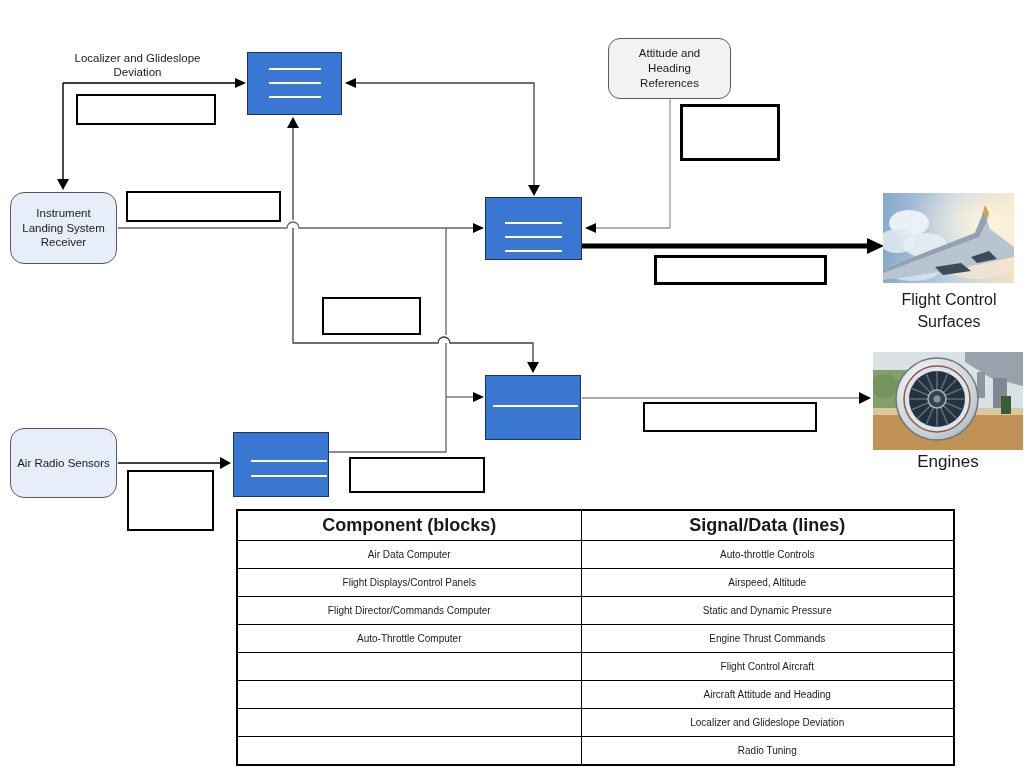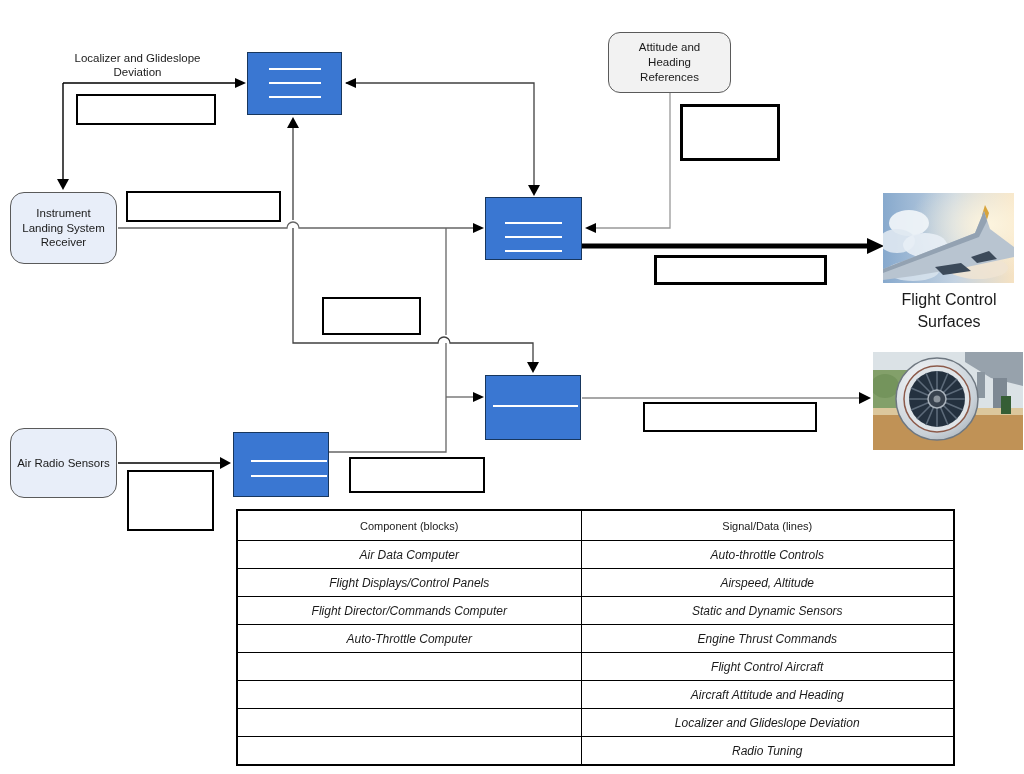--- a/index.html
+++ b/index.html
@@ -30,22 +30,22 @@
   .photo svg { display:block; }
 
   table.legend {
     position:absolute; left:236px; top:509px; width:719px;
     border-collapse:collapse; table-layout:fixed; background:#fff;
     border:2px solid #000;
   }
   table.legend th, table.legend td {
     border:1px solid #000; text-align:center; vertical-align:middle; padding:0;
   }
-  table.legend th { height:29px; font-size:11px; font-weight:normal; }
-  table.legend td { height:27px; font-size:12px;font-style:italic; }
+  table.legend th { height:29px; font-size:18px; font-weight:bold; }
+  table.legend td { height:27px; font-size:10px; }
   col.c1 { width:344px; }
 </style>
 </head>
 <body>
 
 <div id="canvas">
 
   <svg id="wires" width="1024" height="774">
 
     <path d="M329 452 H446 V228" fill="none" style="stroke:var(--line-gray)" stroke-width="1.3"></path>
@@ -104,21 +104,21 @@
   <div class="bblock" style="left:485px;top:375px;width:96px;height:65px;">
     <span class="wline" style="left:7px;top:29px;width:85px;"></span>
   </div>
 
   <div class="rnode" style="left:10px;top:192px;width:107px;height:72px;padding:8px 8px;">
     <span>Instrument Landing System Receiver</span>
   </div>
   <div class="rnode" style="left:10px;top:428px;width:107px;height:70px;padding:0 6px;">
     <span>Air Radio Sensors</span>
   </div>
-  <div class="rnode gray" style="left:608px;top:32px;width:123px;height:61px;padding:8px 20px;justify-content:center;">
+  <div class="rnode gray" style="left:608px;top:38px;width:123px;height:61px;padding:8px 20px;justify-content:center;">
     <span>Attitude and Heading References</span>
   </div>
 
   <div class="linelabel" style="left:55px;top:51px;width:165px;">Localizer and Glideslope Deviation</div>
 
   <div class="abox" style="left:76px;top:94px;width:140px;height:31px;"></div>
   <div class="abox thick" style="left:680px;top:104px;width:100px;height:57px;"></div>
   <div class="abox" style="left:126px;top:191px;width:155px;height:31px;"></div>
   <div class="abox" style="left:322px;top:297px;width:99px;height:38px;"></div>
   <div class="abox thick" style="left:654px;top:255px;width:173px;height:30px;"></div>
@@ -183,20 +183,21 @@
           <line x1="84" y1="27" x2="44" y2="67"></line>
         <line x1="53" y1="21" x2="75" y2="73"></line>
           <line x1="75" y1="21" x2="53" y2="73"></line>
         <line x1="38" y1="36" x2="90" y2="58"></line>
           <line x1="90" y1="36" x2="38" y2="58"></line>
       </g>
       <circle cx="64" cy="47" r="9" fill="#38424e" stroke="#aab3bc" stroke-width="1.5"></circle>
       <circle cx="64" cy="47" r="3.5" fill="#8c949c"></circle>
     </svg>
   </div>
+  <div class="caption" style="left:873px;top:451px;width:150px;font-size:17px;">Engines</div>
 
   <table class="legend">
     <colgroup>
         <col class="c1">
         <col>
       </colgroup>
     <thead>
       <tr>
         <th>Component (blocks)</th>
         <th>Signal/Data (lines)</th>
@@ -206,21 +207,21 @@
       <tr>
           <td>Air Data Computer</td>
           <td>Auto-throttle Controls</td>
         </tr>
       <tr>
           <td>Flight Displays/Control Panels</td>
           <td>Airspeed, Altitude</td>
         </tr>
       <tr>
           <td>Flight Director/Commands Computer</td>
-          <td>Static and Dynamic Sensors</td>
+          <td>Static and Dynamic Pressure</td>
         </tr>
       <tr>
           <td>Auto-Throttle Computer</td>
           <td>Engine Thrust Commands</td>
         </tr>
       <tr>
           <td></td>
           <td>Flight Control Aircraft</td>
         </tr>
       <tr>

